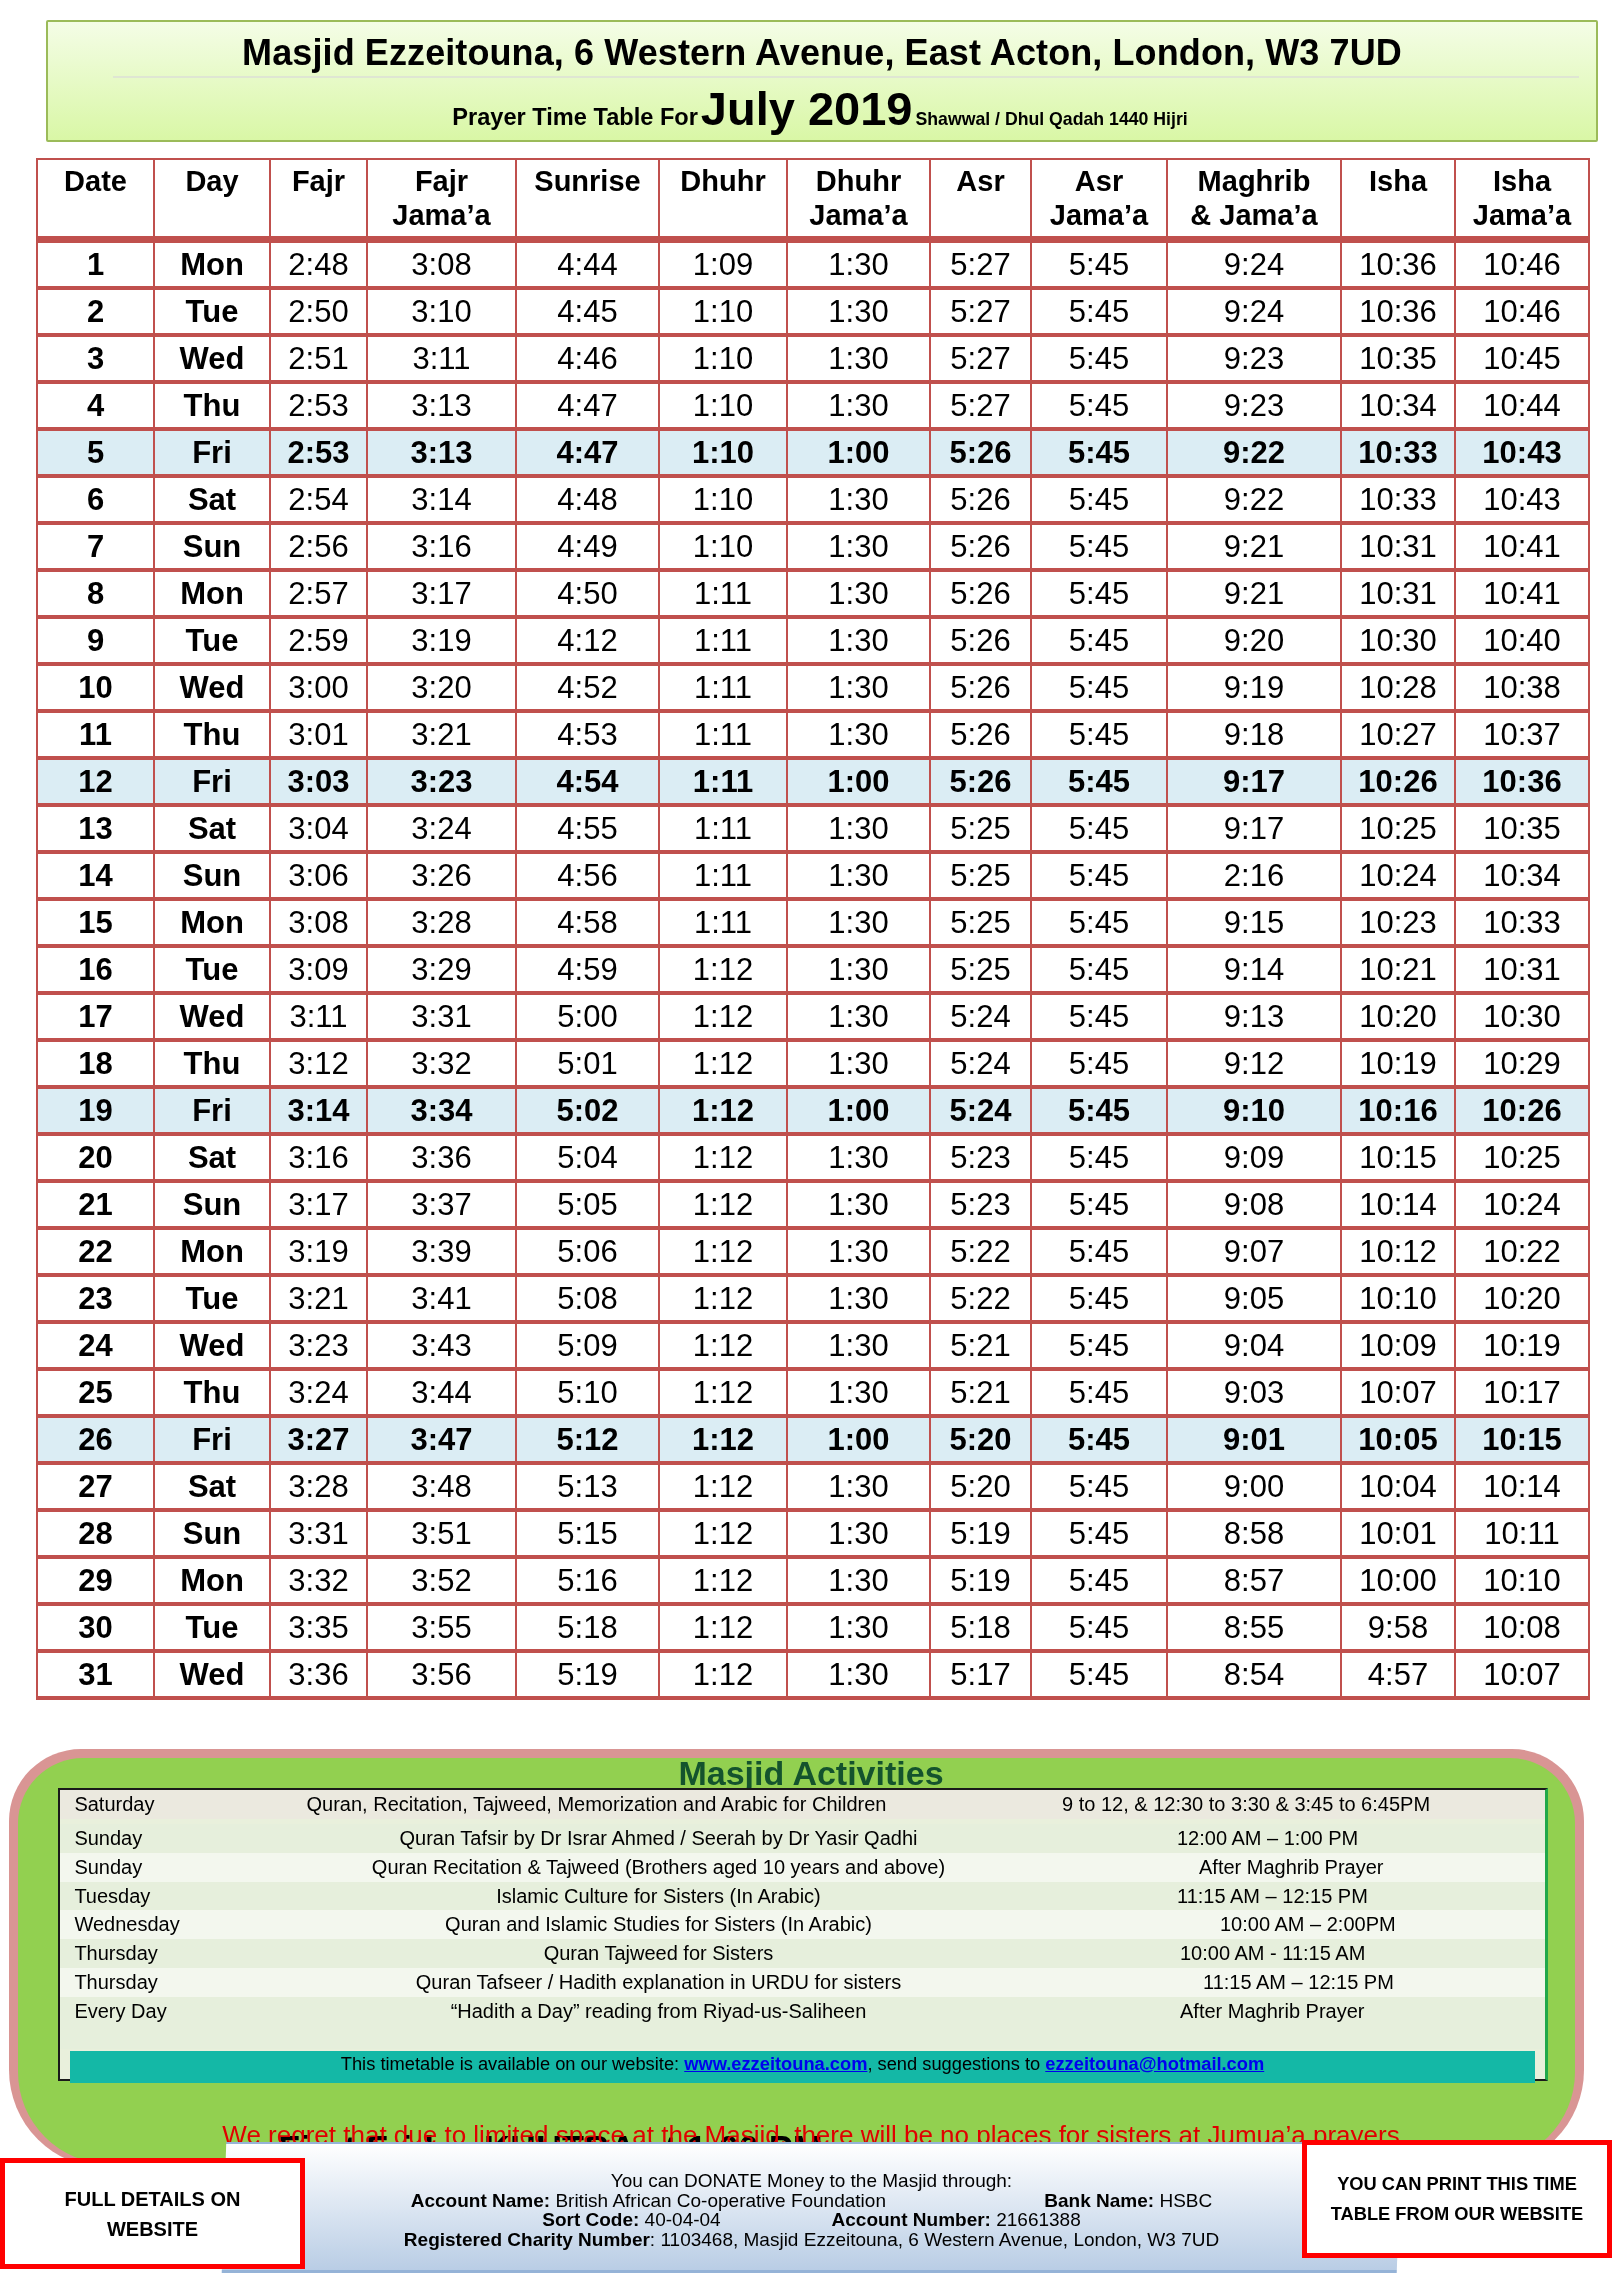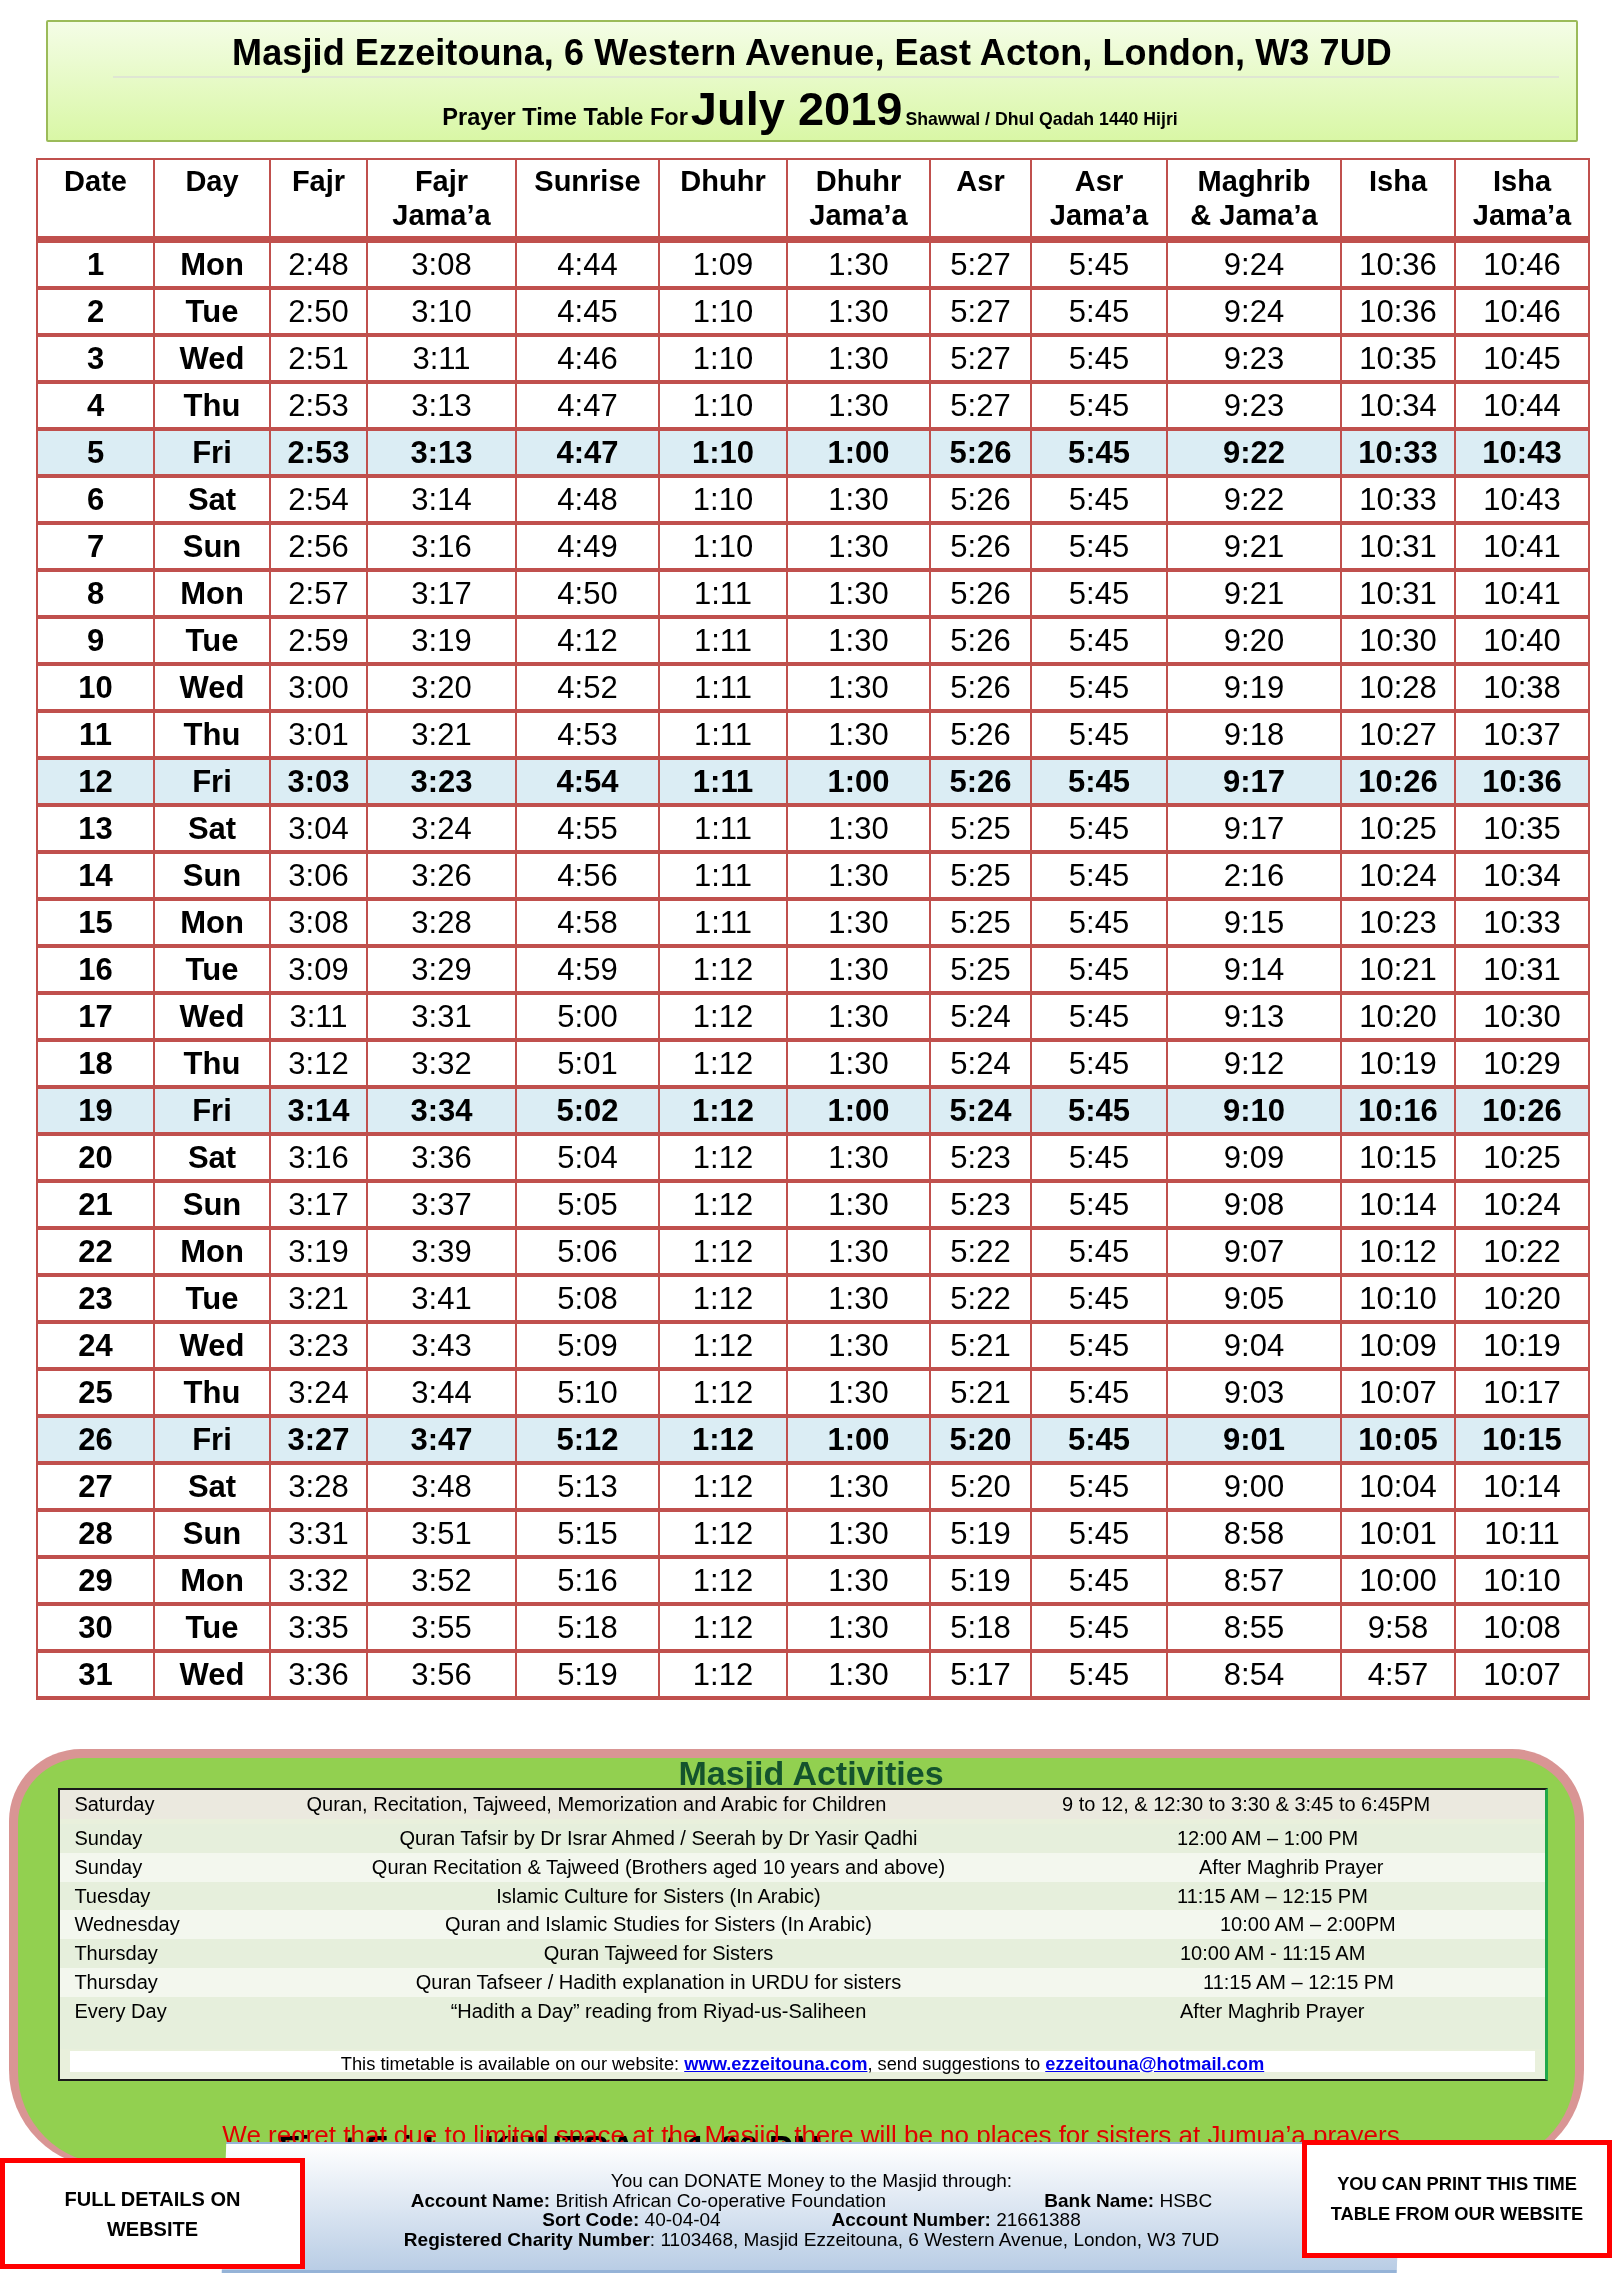--- a/index.html
+++ b/index.html
@@ -1,20 +1,20 @@
 <!DOCTYPE html>
 <html style="font-size:10.5px"><head>
 <meta charset="utf-8">
 <style>
   html, body { margin:0; padding:0; background:#ffffff; }
   body { width:1622px; height:2295px; position:relative; overflow:hidden; font-family:"Liberation Sans", sans-serif; color:#000; }
   .abs { position:absolute; }
 
   
-  #header { left:46px; top:19.6px; width:1528px; height:118px; border:2.6px solid #9bbb59; background:linear-gradient(#f4fde6, #d9f7a6); border-radius:2px; }
+  #header { left:46px; top:19.6px; width:1528px; height:118px; border:2.6px solid #9bbb59; background:linear-gradient(#f4fde6, #d9f7a6); border-radius:2px;padding-left:20px; }
   #header .line1 { position:absolute; left:0; right:0; top:10.5px; text-align:center; font-weight:bold; font-size:36px; letter-spacing:0.1px; }
   #header .rule { position:absolute; left:65px; right:17px; top:54px; height:2.6px; background:#dfe6d3; }
   #header .line2 { position:absolute; left:0; right:4px; top:59px; text-align:center; font-weight:bold; white-space:nowrap; }
   #header .line2 .a { font-size:23.6px; }
   #header .line2 .b { font-size:47px; }
   #header .line2 .c { font-size:17.7px; }
 
   
   #prayer-table { left:36px; top:158px; border-collapse:collapse; table-layout:fixed; width:1551px; }
   #prayer-table th, #prayer-table td { border:2.6px solid #c0504d; text-align:center; padding:0; }
@@ -26,21 +26,21 @@
 
   
   #act-outer { left:8.5px; top:1749px; width:1575px; height:419px; background:#d99594; border-radius:72px 72px 98px 98px; }
   #act-green { left:17.7px; top:1758px; width:1557px; height:406px; background:#92d050; border-radius:65px 65px 92px 92px; }
   #act-title { left:0; width:1622px; top:1754px; text-align:center; color:#14532d; font-weight:bold; font-size:34px; }
   #act-box { left:58px; top:1788px; width:1485px; height:289px; border:2px solid #1a1a1a; border-right:3.3px solid #22a84a; background:#e9f0dc; }
   .act-row { position:absolute; left:0; right:0; height:29px; font-size:20px; line-height:29px; }
   .act-row .day { position:absolute; left:14.4px; }
   .act-row .desc { position:absolute; left:0; width:1197px; text-align:center; }
   .act-row .time { position:absolute; text-align:left; }
-  #act-website { position:absolute; left:9.8px; right:9.8px; top:261px; height:21px; background:#ffffff; font-size:18.3px; line-height:26px; text-align:center; }
+  #act-website { position:absolute; left:9.8px; right:9.8px; top:261px; height:32px; background:#14b8a6; font-size:18.3px; line-height:26px; text-align:center; }
   #act-website a { color:#0000ee; text-decoration:underline; font-weight:bold; }
 
   #khutba { left:0; width:1622px; top:2087px; font-size:36px; font-weight:bold; white-space:pre; }
   #khutba .k1 { position:absolute; left:278px; }
   #khutba .k2 { position:absolute; left:819px; }
   #regret { left:0; width:1622px; top:2120px; height:33px; overflow:hidden; text-align:center; color:#e00000; font-size:26px; }
 
   
   #donate { left:224px; top:2142px; width:1175px; height:126px; background:linear-gradient(#ffffff, #b9cde5); border-bottom:3.3px solid #95b3d7; border-top:2px solid #95b3d7; transform:skewX(-2deg); }
   #donate-text { left:224px; top:2171px; width:1175px; text-align:center; font-size:19px; line-height:19.6px; }

